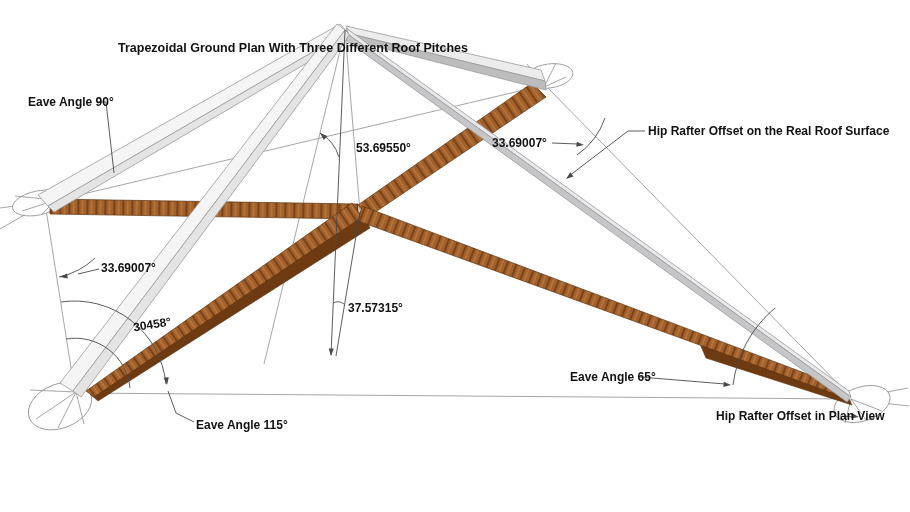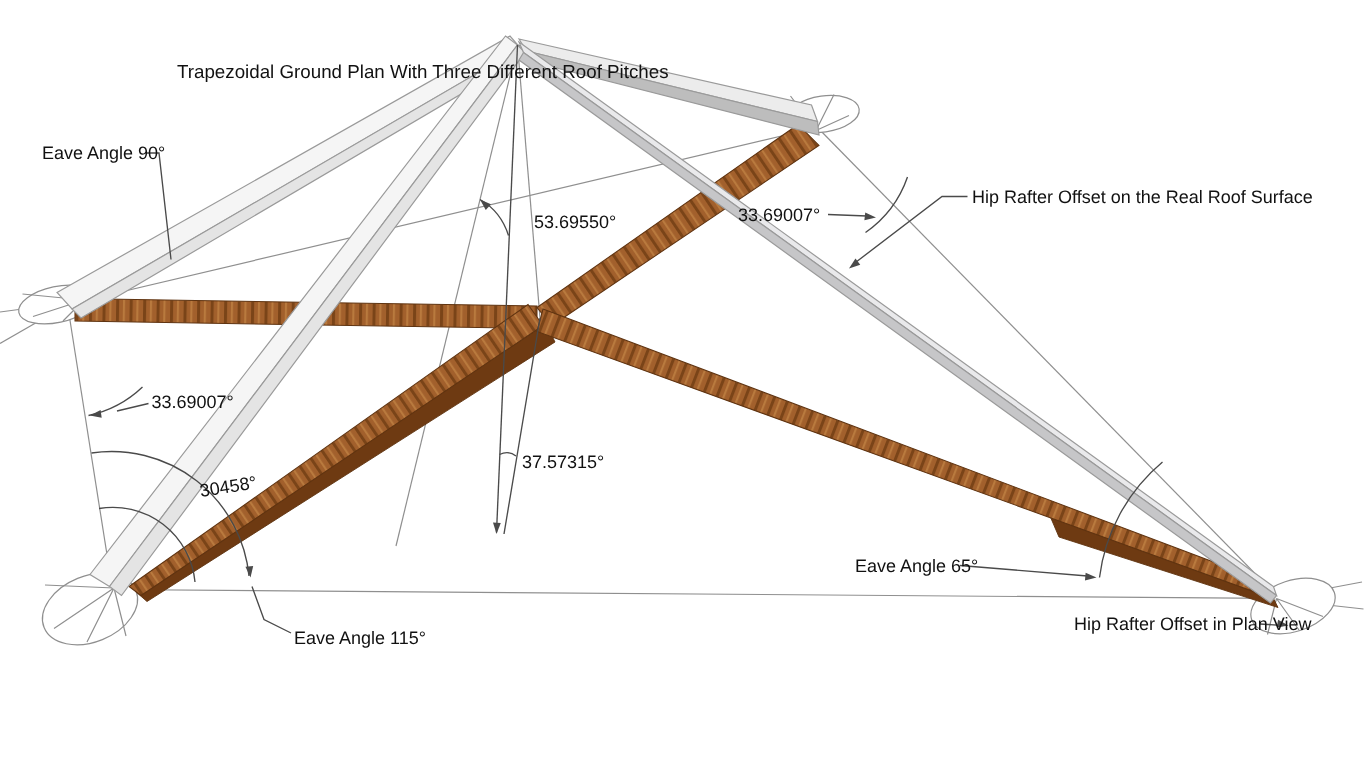--- a/index.html
+++ b/index.html
@@ -1,16 +1,16 @@
 <!DOCTYPE html>
 <html><head>
 <meta charset="utf-8">
 <style>
   html,body{margin:0;padding:0;background:#fff;width:910px;height:512px;overflow:hidden;}
-  .canvas{position:relative;width:878px;height:512px;font-family:"Liberation Sans",sans-serif;}
+  .canvas{position:relative;width:878px;height:512px;font-family:"Liberation Sans",sans-serif;font-weight:bold;}
   svg text{font-family:"Liberation Sans","DejaVu Sans",sans-serif;font-size:12px;}
   svg text.title{font-size:12.5px;}
 </style>
 </head>
 <body>
 
 <div class="canvas">
 <svg width="910" height="512" viewBox="0 0 910 512">
   <defs>
     <pattern id="pH" width="9" height="9" patternUnits="userSpaceOnUse" patternTransform="rotate(1)">

